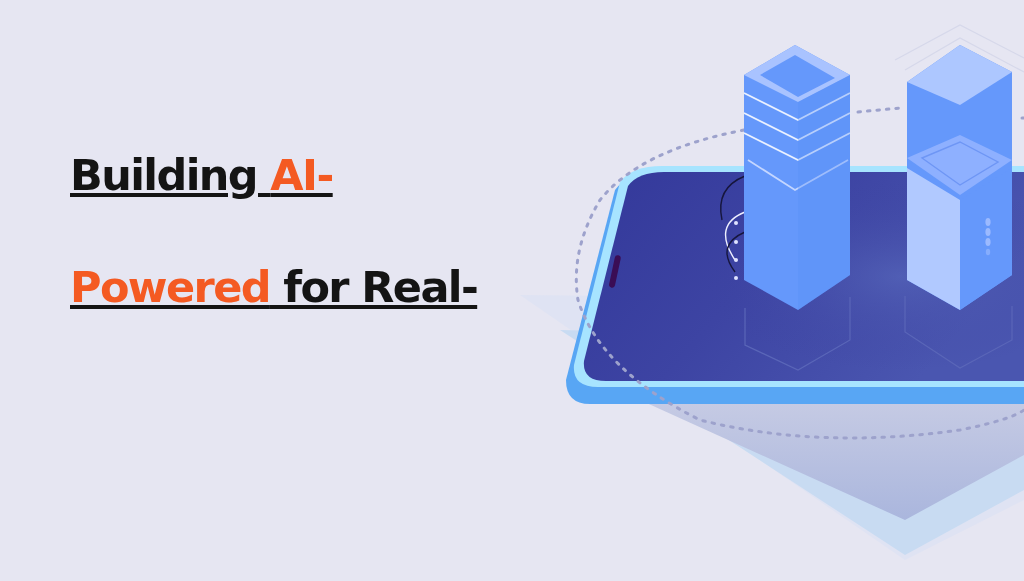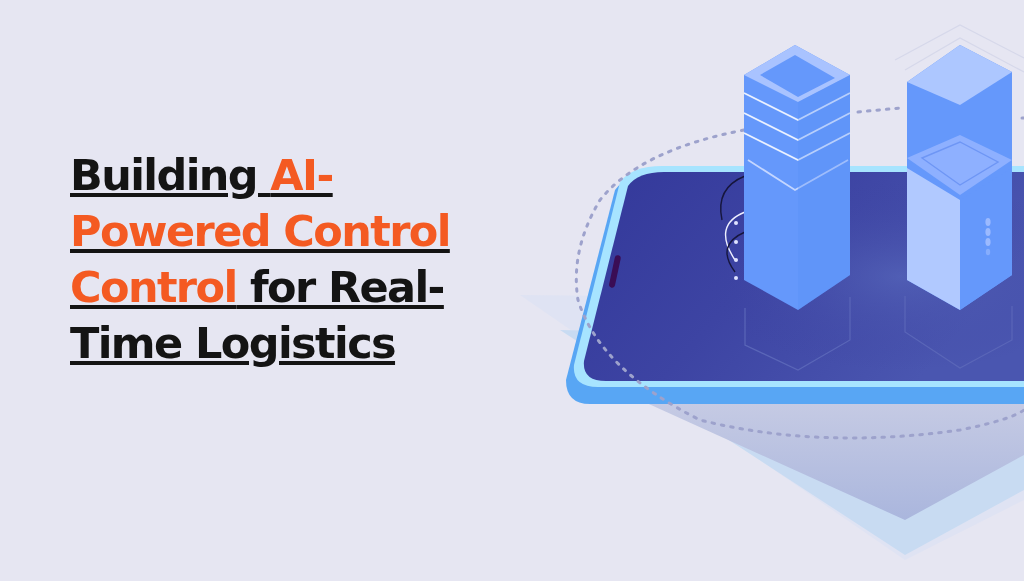--- a/index.html
+++ b/index.html
@@ -13,21 +13,21 @@
     font-family:"DejaVu Sans","Liberation Sans",sans-serif;
     font-weight:bold; font-size:43px; line-height:56px;
     letter-spacing:-1.6px; color:#141414; margin:4px;text-decoration:underline;
   }
   .accent { color:#f45a22; }
   .art { position:absolute; left:0; top:0; width:1024px; height:581px; }
 </style>
 </head>
 <body>
 
-<h1 class="headline"><span>Building </span><span class="accent">AI-</span><br><span class="accent">Powered Control</span><br><span class="accent">Control</span><span> for Real-</span><br><span>Time Logistics</span><br></h1>
+<h1 class="headline"><span>Building </span><span class="accent">AI-</span><br><br><span class="accent">Powered</span><span> for Real-</span><br><br></h1>
 
 <svg class="art" viewBox="0 0 1024 581" xmlns="http://www.w3.org/2000/svg">
   <defs>
     <linearGradient id="shadowGrad" x1="0" y1="0" x2="0" y2="1">
       <stop offset="0" stop-color="#c6cbe4"></stop>
       <stop offset="1" stop-color="#aab6dd"></stop>
     </linearGradient>
     <linearGradient id="navyGrad" x1="0" y1="0" x2="1" y2="0.4">
       <stop offset="0" stop-color="#33389a"></stop>
       <stop offset="0.5" stop-color="#3d44a3"></stop>

